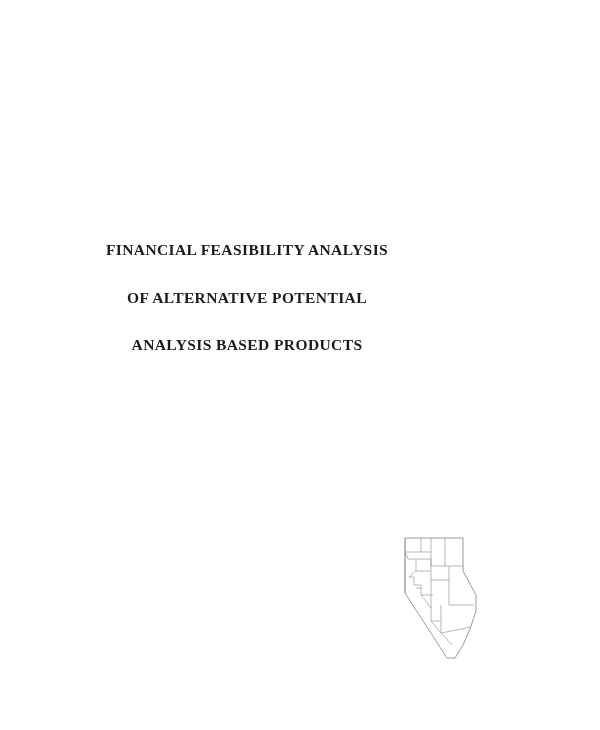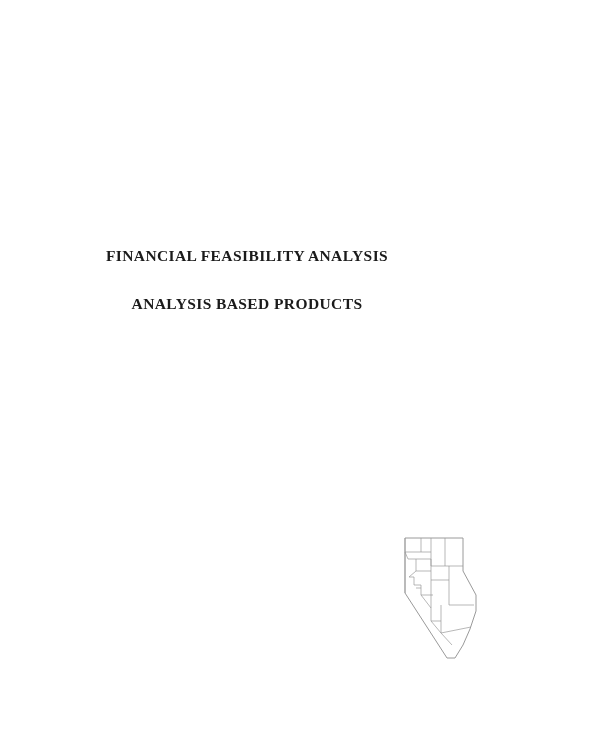--- a/index.html
+++ b/index.html
@@ -15,21 +15,21 @@
     overflow: hidden;
   }
   .page {
     position: absolute;
     inset: 0;
     background: #ffffff;
   }
   .title-block {
     position: absolute;
     left: 0;
-    top: 248px;
+    top: 242px;
     width: 494px;
     text-align: center;
   }
   .title-line {
     font-family: "Liberation Serif", serif;
     font-size: 15.5px;
     font-weight: bold;
     letter-spacing: 0.4px;
     color: #1b1b1b;
     line-height: 1;
@@ -51,20 +51,21 @@
     display: block;
   }
 </style>
 </head>
 <body>
 
 <div class="page">
 
   <div class="title-block">
     <p class="title-line">FINANCIAL FEASIBILITY ANALYSIS</p>
+    <p class="title-line">OF ALTERNATIVE POTENTIAL</p>
     <p class="title-line">ANALYSIS BASED PRODUCTS</p>
   </div>
 
   <div class="map-wrap">
     <svg width="115" height="130" viewBox="0 0 115 130" fill="none" stroke="#9a9a9a" stroke-width="0.8">
 
       <path d="M30 5 L88 5 L88 38 L101 62 L101 78 L95 96 L88 112 L80 125 L72 125 L30 60 Z" fill="#ffffff" stroke="#9a9a9a" stroke-width="1"></path>
 
       <path d="M30 5 L30 60" stroke="#9a9a9a" stroke-width="0.7"></path>
       <path d="M30 19 L56 19" stroke="#9a9a9a" stroke-width="0.7"></path>

